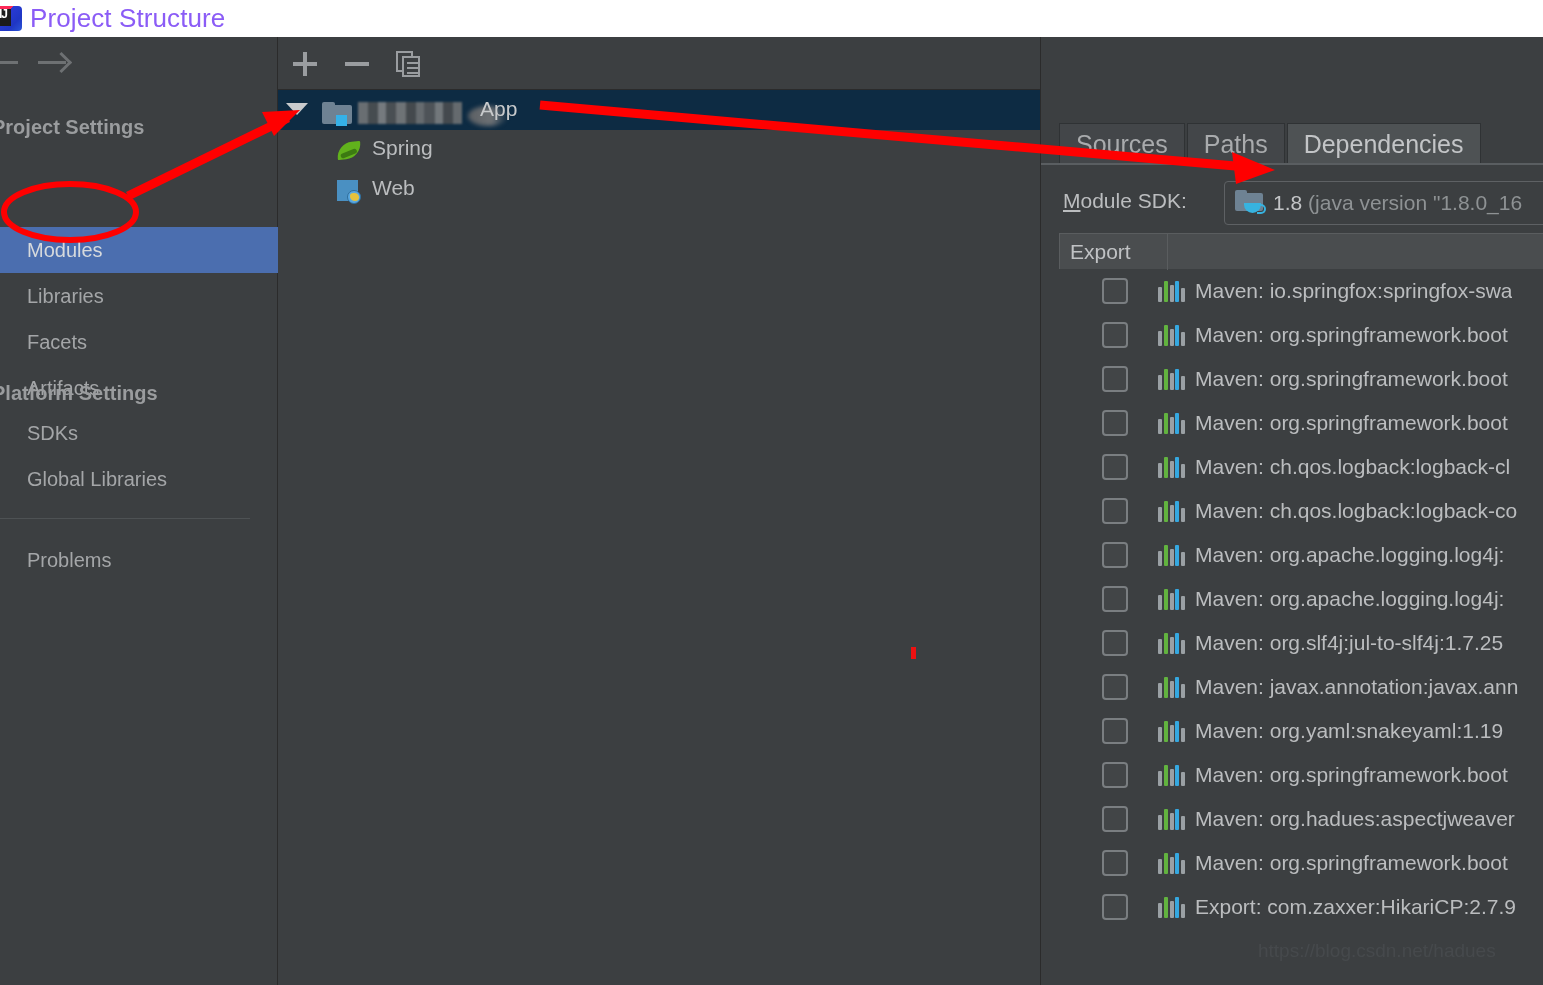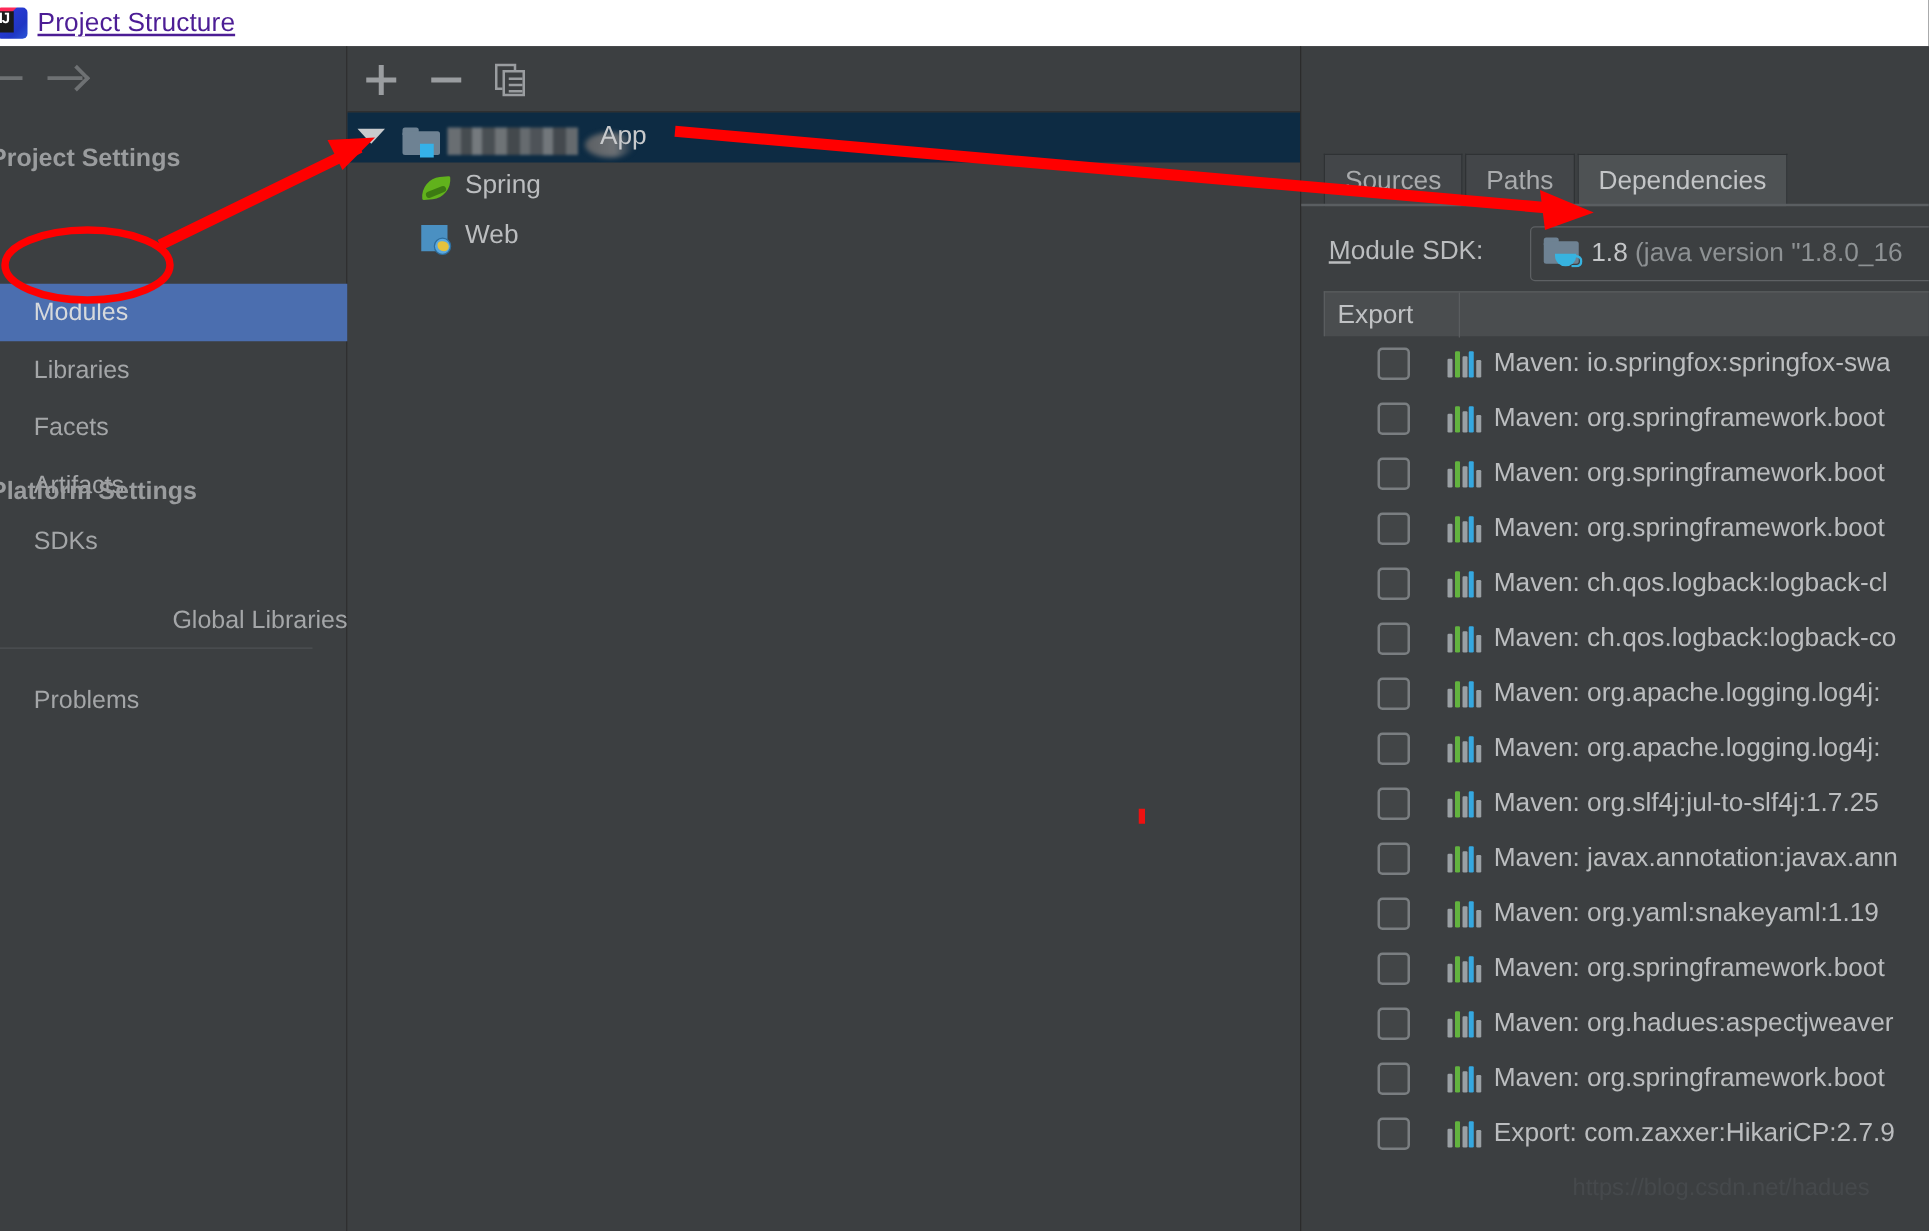--- a/index.html
+++ b/index.html
@@ -24,21 +24,21 @@
   }
   .ij-logo::after{
     content:"IJ";position:absolute;left:2px;top:1px;
     font-size:12px;font-weight:bold;color:#fff;
     font-family:"Liberation Sans", sans-serif;letter-spacing:-1px;
   }
   .ij-logo .wbox{
     position:absolute;left:3px;top:3px;width:11px;height:17px;background:#1b1b1b;
   }
   .titlebar-text{
-    font-size:21px;color:#4c1d95;letter-spacing:0.1px;text-decoration:underline;
+    font-size:26px;color:#8b5cf6;letter-spacing:0.1px;
   }
 
   
   .sidebar{
     position:absolute;left:0;top:37px;width:278px;height:948px;
     background:#3c3f41;
     border-right:1px solid #2b2b2b;
     box-sizing:border-box;
   }
   .nav-row{
@@ -185,21 +185,21 @@
     filter:blur(4px);
   }
   .name-cover{
     position:absolute;left:93px;top:14px;width:36px;height:28px;
     background:#55595c;filter:blur(3px);border-radius:4px;
   }
 
   .tabs{position:absolute;left:18px;top:84px;height:44px;display:flex;align-items:flex-end;}
   .tab{
     height:42px;padding:0 16px;display:flex;align-items:center;
-    font-size:21px;color:#a9abad;background:#434649;
+    font-size:25px;color:#a9abad;background:#434649;
     border:1px solid #2f3234;border-bottom:none;box-sizing:border-box;
     margin-right:2px;
     justify-content:center;
   }
   .tab.active{background:#4e5254;color:#c3c5c7;}
   .tabs-underline{
     position:absolute;left:0;top:126px;width:503px;height:2px;background:#5a5e61;
   }
 
   .sdk-row{position:absolute;left:0;top:138px;width:503px;height:58px;}
@@ -299,21 +299,21 @@
     </div>
     <div class="side-item" style="top:328px;">
       <span>Artifacts</span>
     </div>
 
     <div class="group-title" style="top:345px;">Platform Settings</div>
 
     <div class="side-item" style="top:373px;">
       <span>SDKs</span>
     </div>
-    <div class="side-item" style="top:436px;justify-content:flex-end;">
+    <div class="side-item" style="top:419px;">
       <span>Global Libraries</span>
     </div>
 
     <div class="side-sep" style="top:481px;"></div>
 
     <div class="side-item" style="top:500px;">
       <span>Problems</span>
     </div>
   </div>
 

